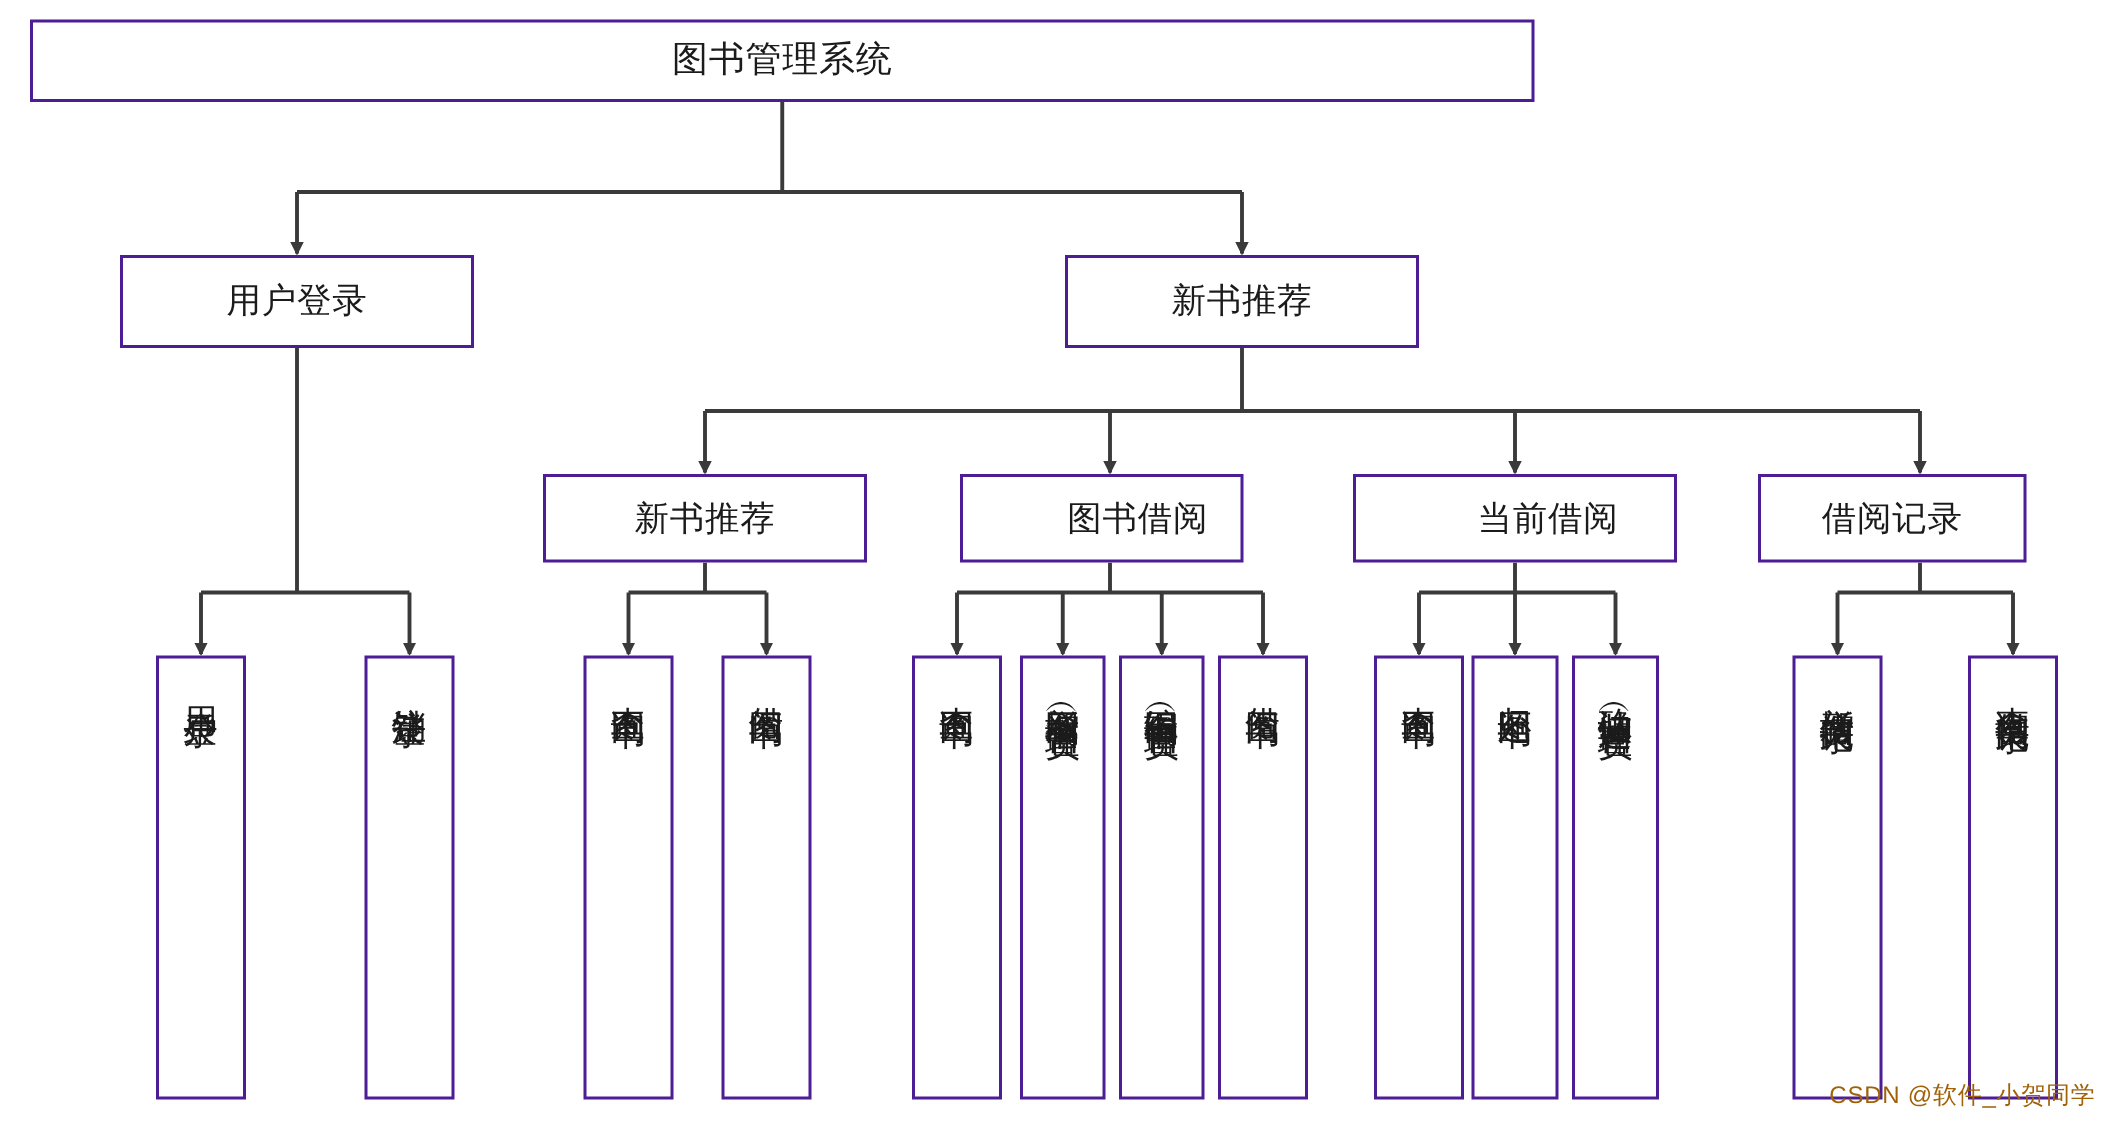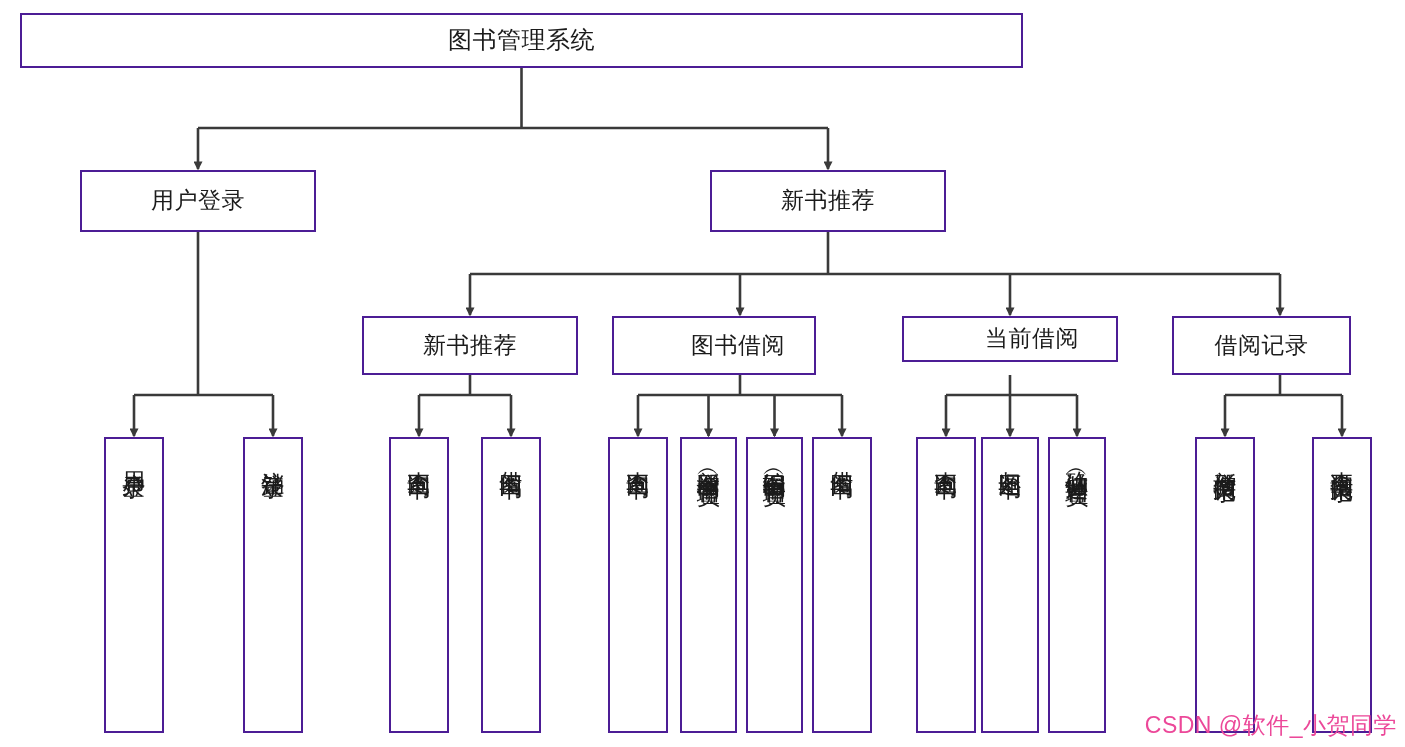--- a/index.html
+++ b/index.html
@@ -50,22 +50,22 @@
     font-size: 23px;
     line-height: 1.32;
     letter-spacing: 2px;
     white-space: nowrap;
   }
   .node-root .node-label { font-size: 24px; }
   .watermark {
     position: absolute;
     right: 8px;
     bottom: 6px;
-    font-size: 23px;
-    color: #ec4899;
+    font-size: 16px;
+    color: #a16207;
     letter-spacing: 0.5px;
     white-space: nowrap;
     pointer-events: none;
   }
 </style>
 </head>
 <body>
 
 <div id="diagram-root">
 
@@ -121,25 +121,25 @@
   </div>
 
   <div class="node node-h" style="left: 710px; top: 170px; width: 236px; height: 62px;">
     <span class="node-label">新书推荐</span>
   </div>
 
   <div class="node node-h" style="left: 362px; top: 316px; width: 216px; height: 59px;">
     <span class="node-label">新书推荐</span>
   </div>
 
-  <div class="node node-h" style="left: 612px; top: 316px; width: 204px; height: 59px; padding-left: 48px;">
+  <div class="node node-h" style="left: 640px; top: 316px; width: 189px; height: 59px; padding-left: 48px;">
     <span class="node-label">图书借阅</span>
   </div>
 
-  <div class="node node-h" style="left: 902px; top: 316px; width: 216px; height: 46px; padding-left: 44px;">
+  <div class="node node-h" style="left: 902px; top: 316px; width: 216px; height: 59px; padding-left: 44px;">
     <span class="node-label">当前借阅</span>
   </div>
 
   <div class="node node-h" style="left: 1172px; top: 316px; width: 179px; height: 59px;">
     <span class="node-label">借阅记录</span>
   </div>
 
   <div class="node node-v" style="left: 104px; top: 437px; width: 60px; height: 296px;">
     <span class="node-label">用户登录</span>
   </div>

